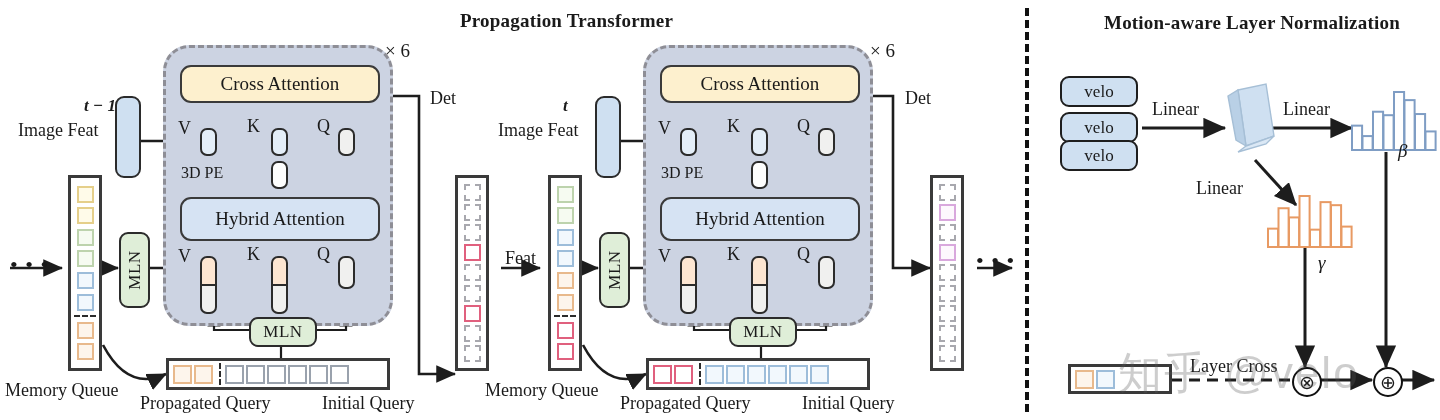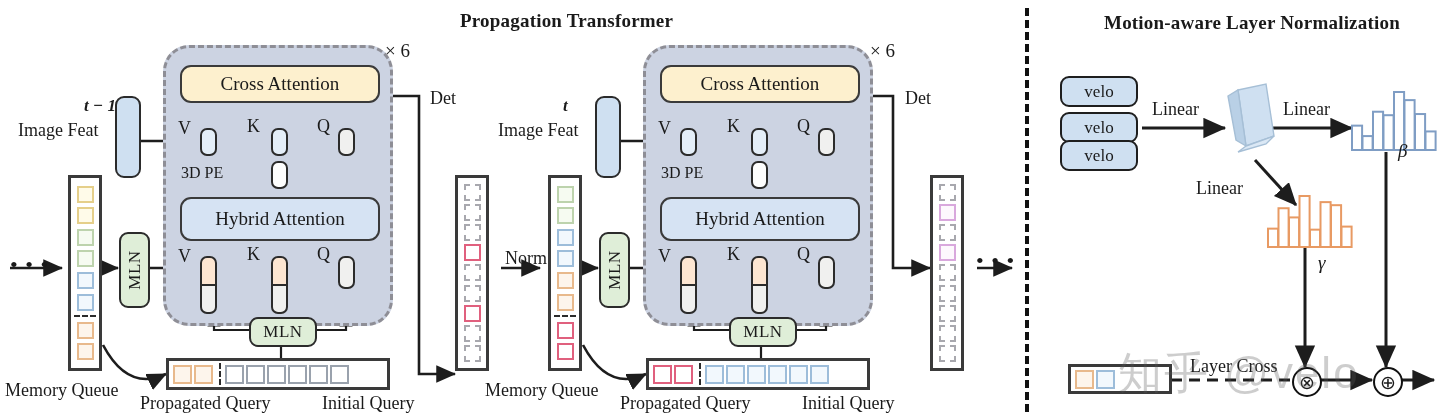--- a/index.html
+++ b/index.html
@@ -260,21 +260,21 @@
     <div class="cell c-dash"></div>
     <div class="cell c-dash"></div>
     <div class="cell c-dash"></div>
     <div class="cell c-red"></div>
     <div class="cell c-dash"></div>
     <div class="cell c-dash"></div>
     <div class="cell c-red"></div>
     <div class="cell c-dash"></div>
     <div class="cell c-dash"></div>
   </div>
-<div class="abs lbl" style="left:505px;top:248px;">Norm</div>
+<div class="abs lbl" style="left:505px;top:248px;">Feat</div>
 
 <div class="abs lbl-it" style="left:563px;top:96px;">t</div>
 <div class="abs lbl" style="left:498px;top:120px;">Image Feat</div>
 <div class="abs featbox" style="left:595px;top:96px;width:22px;height:78px;"></div>
 
 <div class="abs tblock" style="left:643px;top:45px;width:224px;height:275px;"></div>
 <div class="abs lbl" style="left:870px;top:40px;font-size:19px;">× 6</div>
 <div class="abs attn cross" style="left:660px;top:65px;width:196px;height:34px;">Cross Attention</div>
 <div class="abs attn hybrid" style="left:660px;top:197px;width:196px;height:40px;">Hybrid Attention</div>
 <div class="abs pill blue" style="left:680px;top:128px;width:17px;height:28px;"></div>

